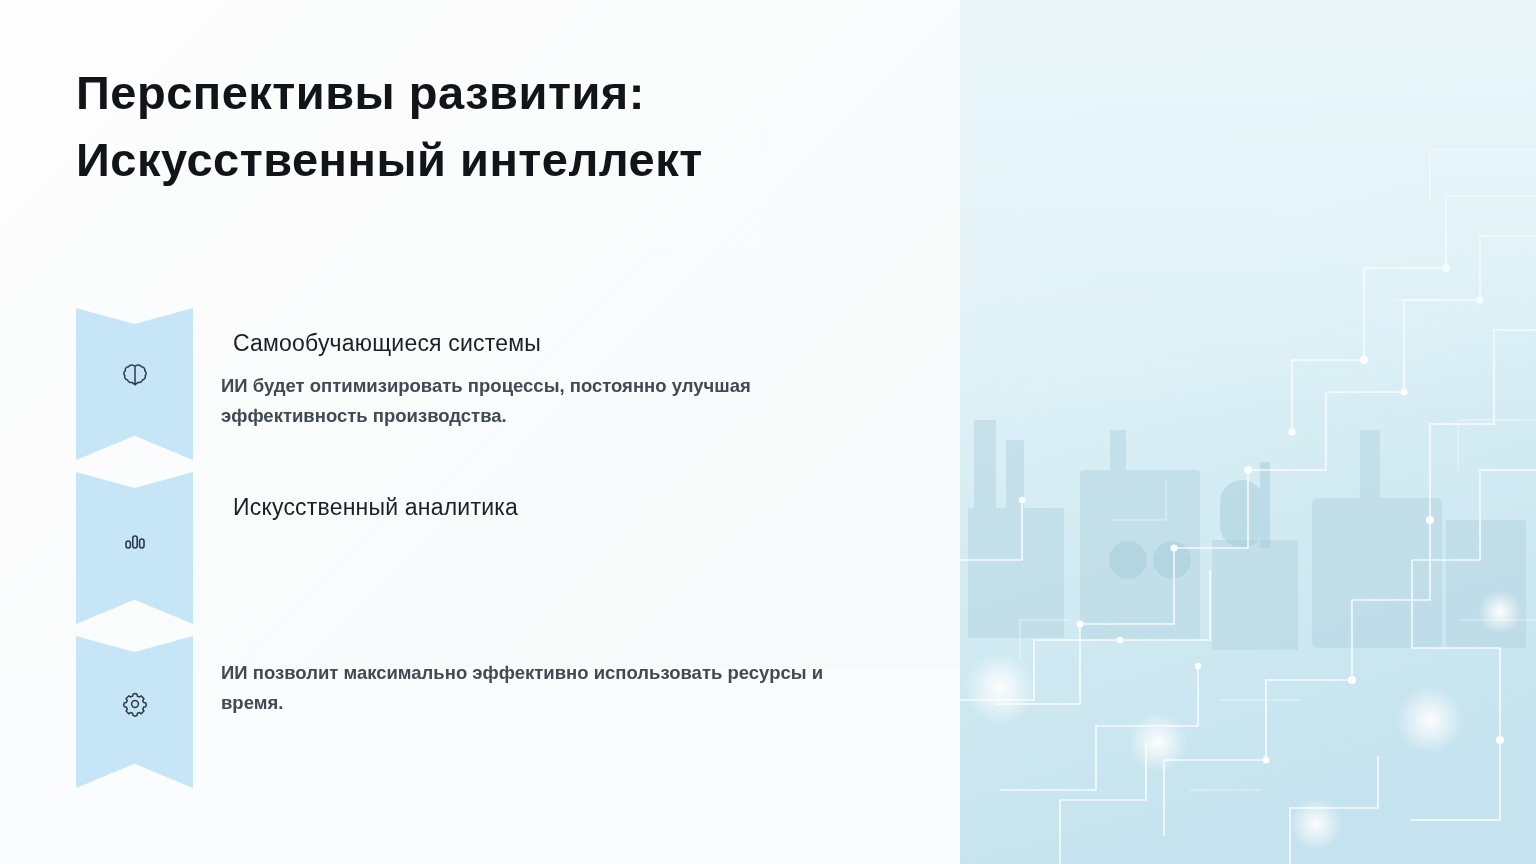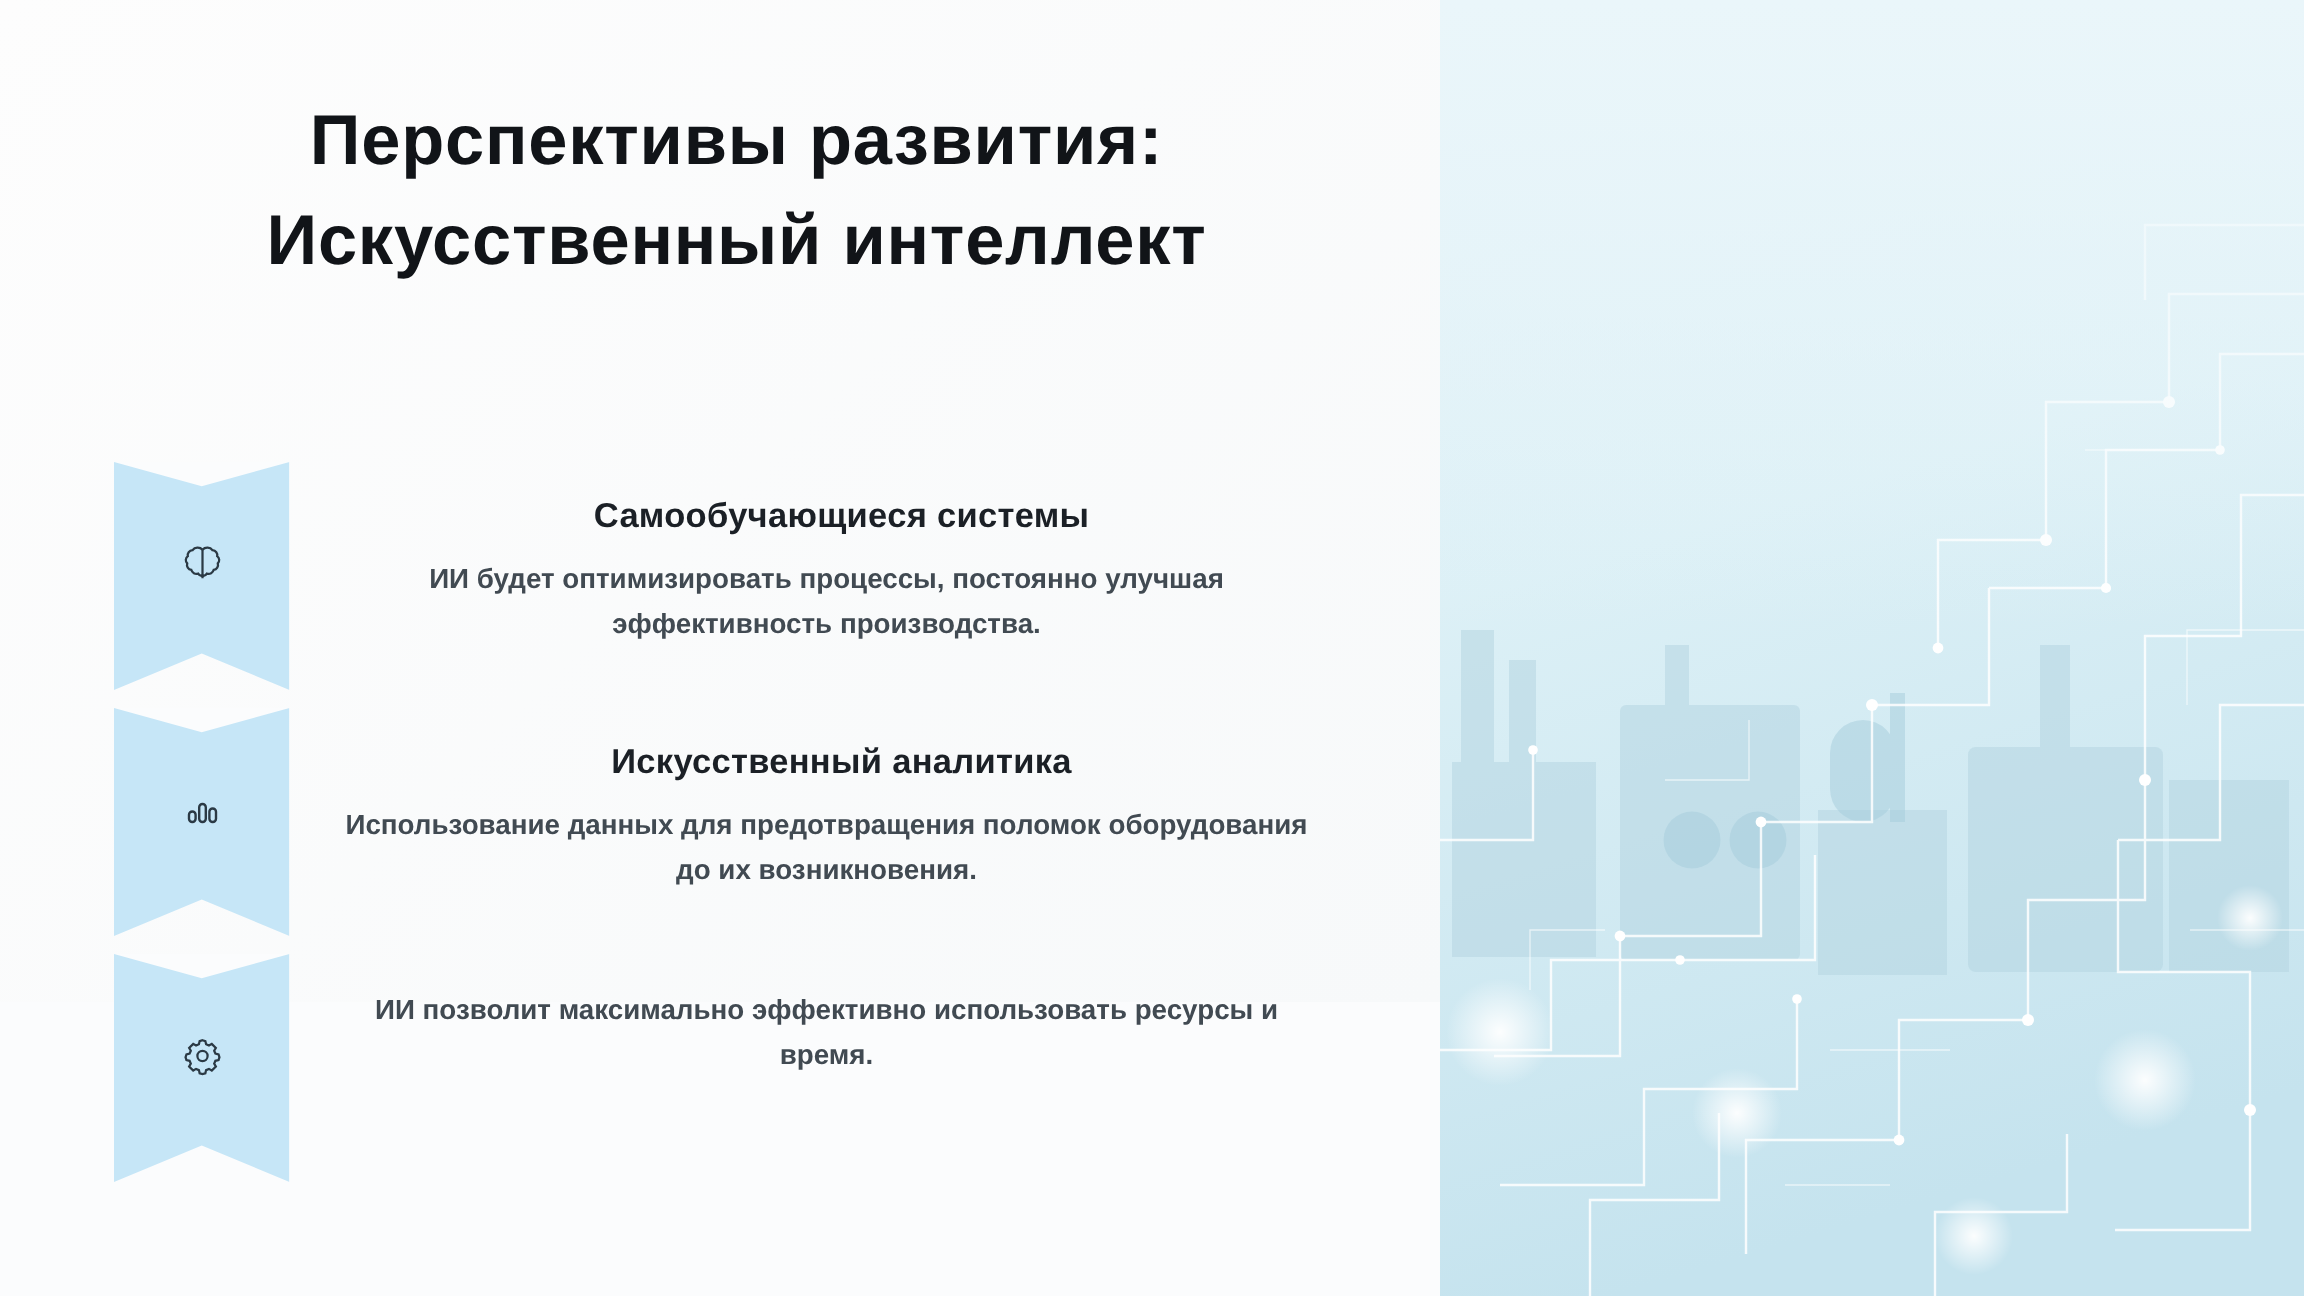--- a/index.html
+++ b/index.html
@@ -16,21 +16,20 @@
     font-family: "Liberation Sans", sans-serif;
   }
 
   
   .left-pane {
     position: absolute;
     left: 0; top: 0;
     width: 960px;
     height: 668px;
     background: linear-gradient(135deg, #fdfdfd 0%, #f7f9fa 100%);
-    text-align: center;
   }
 
   .slide-title {
     position: absolute;
     left: 76px;
     top: 60px;
     width: 830px;
     font-size: 47px;
     line-height: 1.42;
     font-weight: bold;
@@ -83,24 +82,24 @@
   .chev-icon svg { display: inline-block; }
 
   .item-text {
     position: absolute;
     left: 145px;
     top: 22px;
     width: 680px;
   }
   .item-title {
     font-size: 23px;
-    font-weight: bold;
+    font-weight: normal;
     color: #1b2026;
     letter-spacing: 0.2px;
-    margin: 0 0 14px 0;
+    margin: 0 0 14px 12px;
   }
   .item-desc {
     font-size: 18.5px;
     line-height: 1.62;
     color: #414a52;
     margin: 0;
     max-width: 660px;
     font-weight: bold;
   }
 
@@ -151,21 +150,20 @@
         </div>
         <div class="chev-icon">
           <svg width="32" height="32" viewBox="0 0 32 32" fill="none" stroke="#2b3a45" stroke-width="1.6" stroke-linecap="round">
             <rect x="7" y="17" width="4.4" height="7" rx="2.2"></rect>
             <rect x="13.8" y="12" width="4.4" height="12" rx="2.2"></rect>
             <rect x="20.6" y="15" width="4.4" height="9" rx="2.2"></rect>
           </svg>
         </div>
         <div class="item-text">
           <p class="item-title">Искусственный аналитика</p>
-          <p class="item-desc">Использование данных для предотвращения поломок оборудования до их возникновения.</p>
         </div>
       </div>
 
       <div class="item">
         <div class="chevron">
           <div class="notch"></div>
         </div>
         <div class="chev-icon">
           <svg width="32" height="32" viewBox="0 0 32 32" fill="none" stroke="#2b3a45" stroke-width="1.5">
             <circle cx="16" cy="16" r="3.4"></circle>

